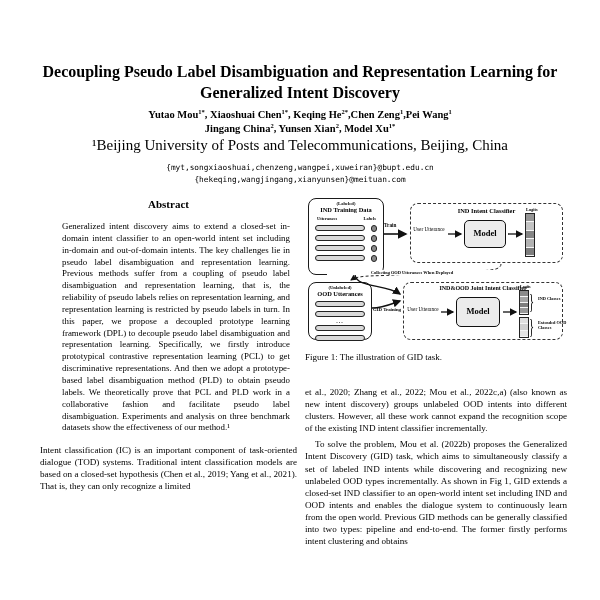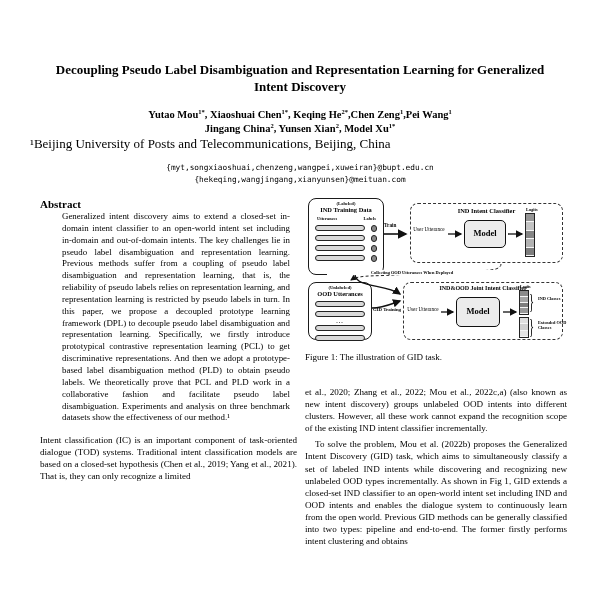--- a/index.html
+++ b/index.html
@@ -7,41 +7,41 @@
   body {
     position:relative; width:600px; height:600px; overflow:hidden;
     background:#ffffff; color:#000;
     font-family:"Liberation Serif", serif;
   }
   .page { position:absolute; inset:0; }
 
   
   .title {
     position:absolute; top:62px; left:40px; width:520px;
-    text-align:center; font-weight:bold; font-size:13px; line-height:1.3;
+    text-align:center; font-weight:bold; font-size:16px; line-height:1.3;
   }
   .authors {
     position:absolute; top:107px; left:30px; width:540px;
     text-align:center; font-weight:bold; font-size:10.5px; line-height:1.35;
   }
   .authors sup { font-size:6.5px; }
   .affils {
     position:absolute; top:136px; left:30px; width:540px;
-    text-align:left; font-size:13px; line-height:1.3;
+    text-align:center; font-size:15px; line-height:1.3;
   }
   .emails {
     position:absolute; top:162px; left:30px; width:540px;
     text-align:center; font-family:"DejaVu Sans Mono", monospace; font-size:7.8px; line-height:1.5;
   }
 
   
   .col-left  { position:absolute; left:40px;  top:198px; width:257px; }
   .col-right { position:absolute; left:305px; top:194px; width:262px; }
 
-  .abs-head { font-weight:bold; font-size:11px; margin-bottom:1px; }
+  .abs-head { text-align:center; font-weight:bold; font-size:11px; margin-bottom:11px; }
   .abs-text {
     padding-left:22px; padding-right:7px;
     font-size:8.9px; line-height:1.33; text-align:justify;
   }
   .sec-head { margin-top:14px; font-weight:bold; font-size:11.5px; }
   .sec-head .num { margin-right:13px; }
   .body-par { margin-top:10px; font-size:9.1px; line-height:1.33; text-align:justify; }
   .body-par.indent { text-indent:10px; margin-top:2px; }
 
   

